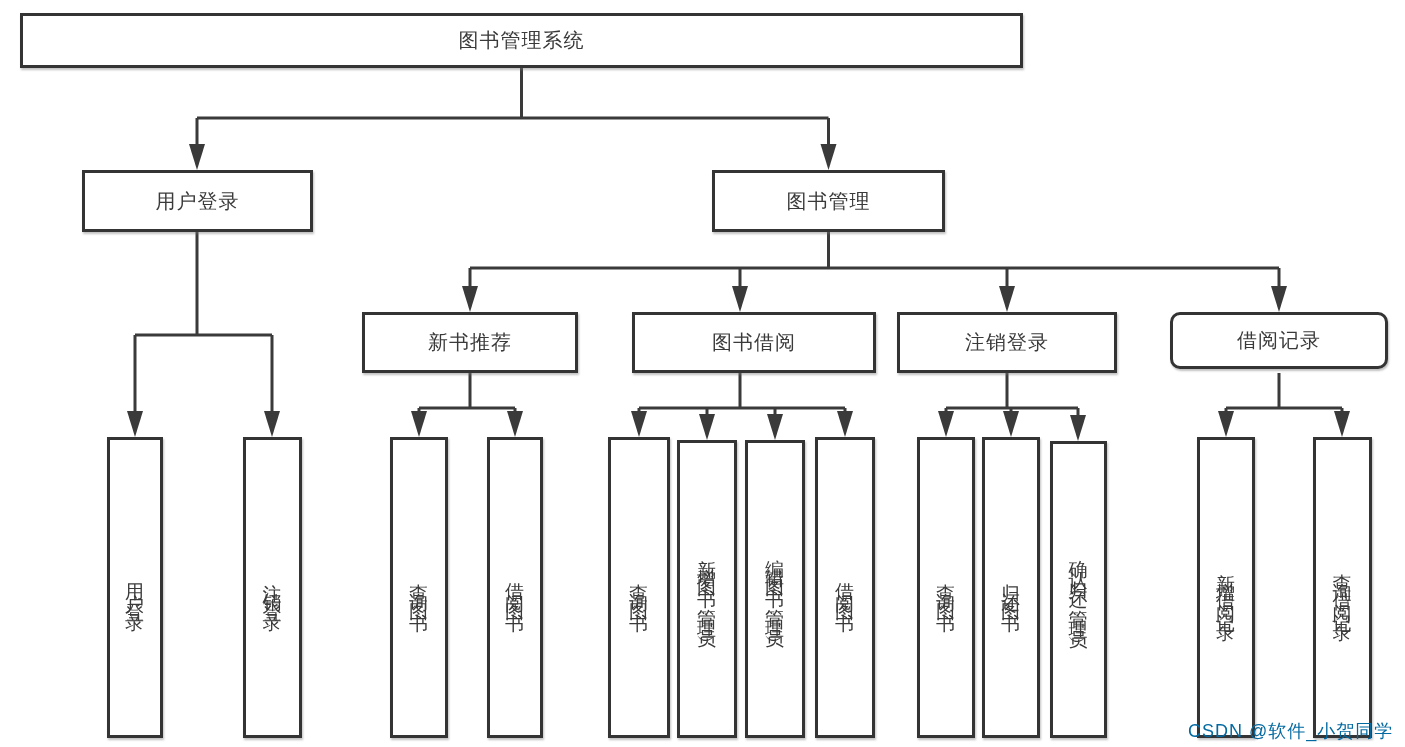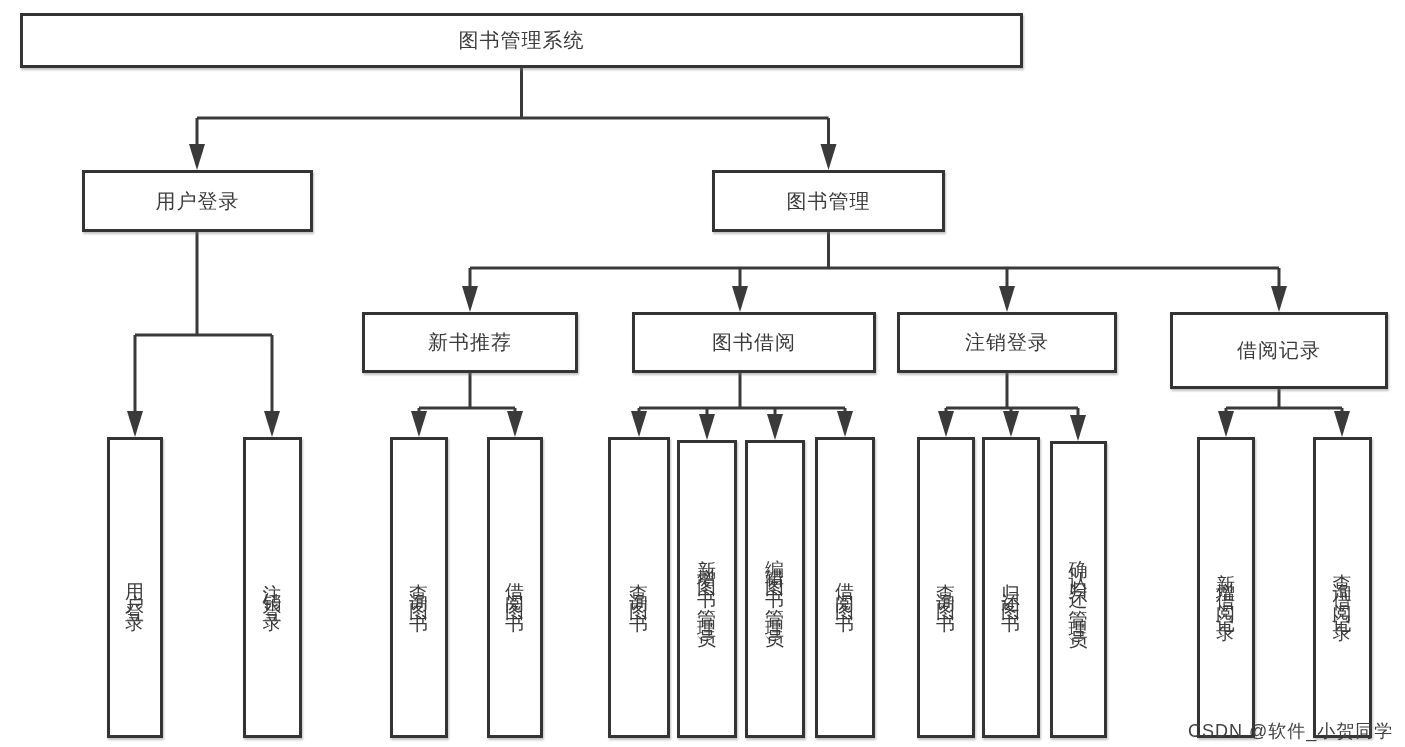--- a/index.html
+++ b/index.html
@@ -38,21 +38,21 @@
     line-height: 1;
     white-space: nowrap;
   }
   
   #n-root        { left: 20px;   top: 13px;  width: 1003px; height: 55px; }
   #n-user-login  { left: 82px;   top: 170px; width: 231px;  height: 62px; }
   #n-book-mgmt   { left: 712px;  top: 170px; width: 233px;  height: 62px; }
   #n-new-book    { left: 362px;  top: 312px; width: 216px;  height: 61px; }
   #n-book-borrow { left: 632px;  top: 312px; width: 244px;  height: 61px; }
   #n-cur-borrow  { left: 897px;  top: 312px; width: 220px;  height: 61px; }
-  #n-borrow-rec  { left: 1170px; top: 312px; width: 218px;  height: 77px; }
+  #n-borrow-rec  { left: 1170px; top: 312px; width: 218px;  height: 57px; border-radius: 10px; }
 
   #l-user-login     { left: 107px;  top: 437px; width: 56px; height: 301px; }
   #l-logout         { left: 243px;  top: 437px; width: 59px; height: 301px; }
   #l-query-1        { left: 390px;  top: 437px; width: 58px; height: 301px; }
   #l-borrow-1       { left: 487px;  top: 437px; width: 56px; height: 301px; }
   #l-query-2        { left: 608px;  top: 437px; width: 62px; height: 301px; }
   #l-add-books      { left: 677px;  top: 440px; width: 60px; height: 298px; }
   #l-edit-books     { left: 745px;  top: 440px; width: 60px; height: 298px; }
   #l-borrow-2       { left: 815px;  top: 437px; width: 60px; height: 301px; }
   #l-query-3        { left: 917px;  top: 437px; width: 58px; height: 301px; }
@@ -60,21 +60,21 @@
   #l-confirm-return { left: 1050px; top: 441px; width: 57px; height: 297px; }
   #l-add-record     { left: 1197px; top: 437px; width: 58px; height: 301px; }
   #l-query-record   { left: 1313px; top: 437px; width: 59px; height: 301px; }
 
   #watermark {
     position: absolute;
     left: 1188px;
     top: 719px;
     z-index: 3;
     font-size: 18px;
-    color: #404040;
+    color: #0369a1;
     white-space: nowrap;
     letter-spacing: 1px;
   }
 </style>
 </head>
 <body>
 
 <div id="stage">
 
   <svg id="connectors" viewBox="0 0 1405 747" xmlns="http://www.w3.org/2000/svg">

